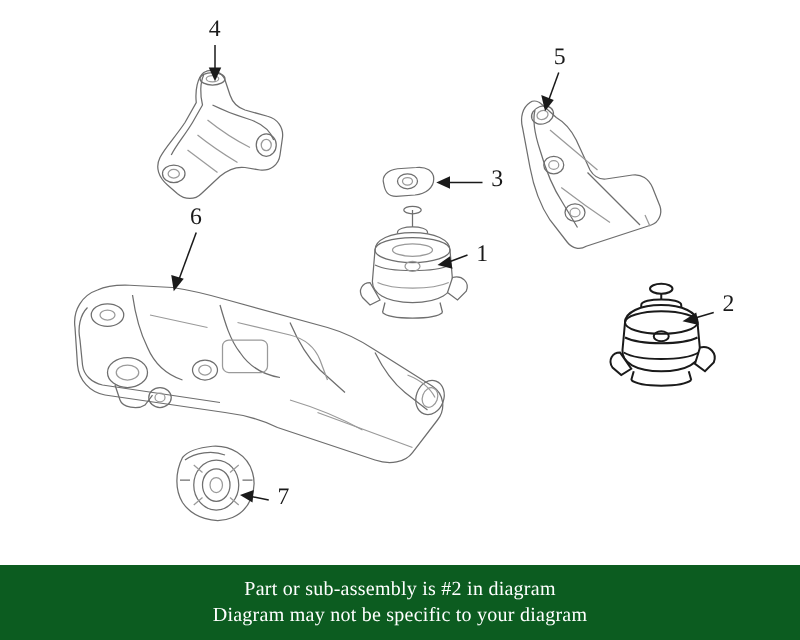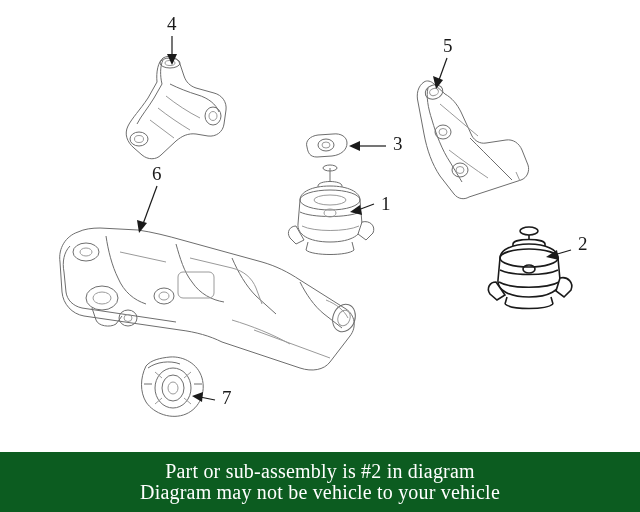--- a/index.html
+++ b/index.html
@@ -46,21 +46,21 @@
     background: #0c5c20;
     color: #ffffff;
     display: flex;
     flex-direction: column;
     align-items: center;
     justify-content: center;
     box-sizing: border-box;
   }
   #footer-banner .line {
     font-family: "Liberation Serif", serif;
-    font-size: 20px;
+    font-size: 16px;
     line-height: 21px;
     letter-spacing: 0.2px;
   }
   .part-fill {
     fill: #ffffff;
     stroke: #6e6e6e;
     stroke-width: 1;
   }
   .part-line {
     fill: none;
@@ -244,16 +244,16 @@
     <div class="callout-label" style="left:578px; top:233px;">2</div>
     <div class="callout-label" style="left:393px; top:133px;">3</div>
     <div class="callout-label" style="left:167px; top:13px;">4</div>
     <div class="callout-label" style="left:443px; top:35px;">5</div>
     <div class="callout-label" style="left:152px; top:163px;">6</div>
     <div class="callout-label" style="left:222px; top:387px;">7</div>
   </div>
 
   <div id="footer-banner">
     <div class="line">Part or sub-assembly is #2 in diagram</div>
-    <div class="line">Diagram may not be vehicle to your vehicle</div>
+    <div class="line">Diagram may not be specific to your diagram</div>
   </div>
 
 </div>
 
 </body></html>

